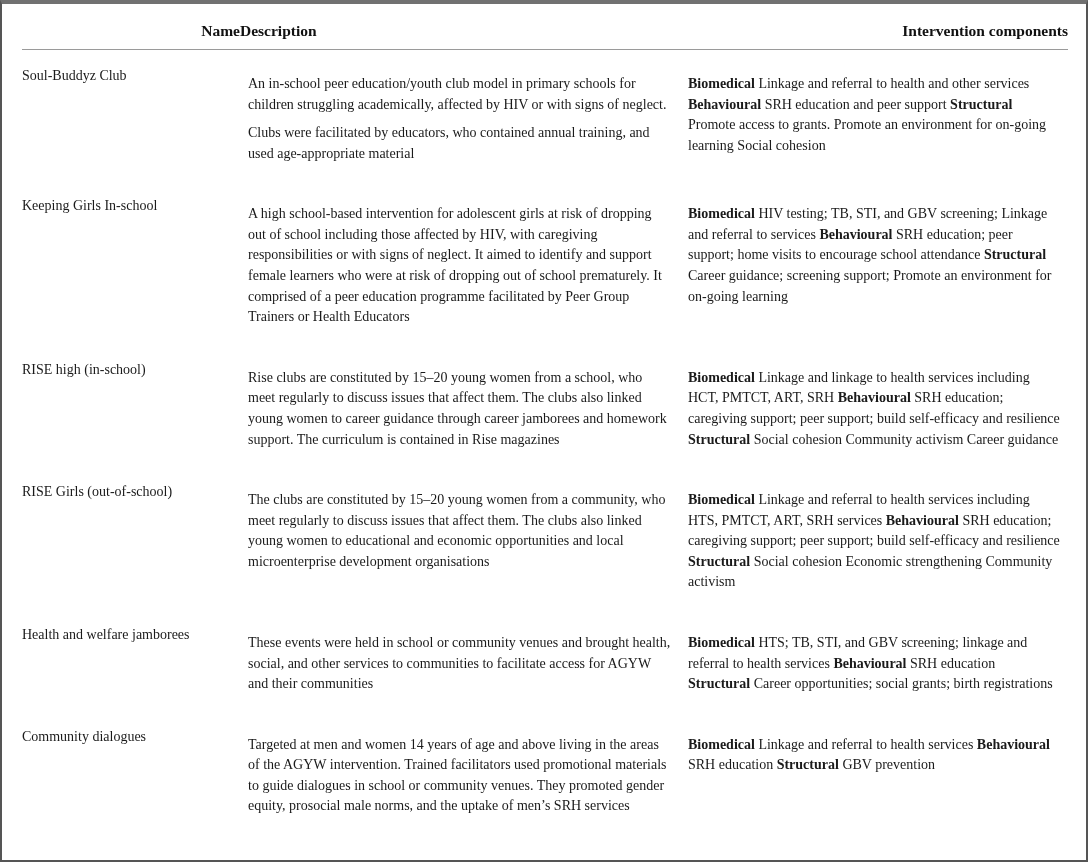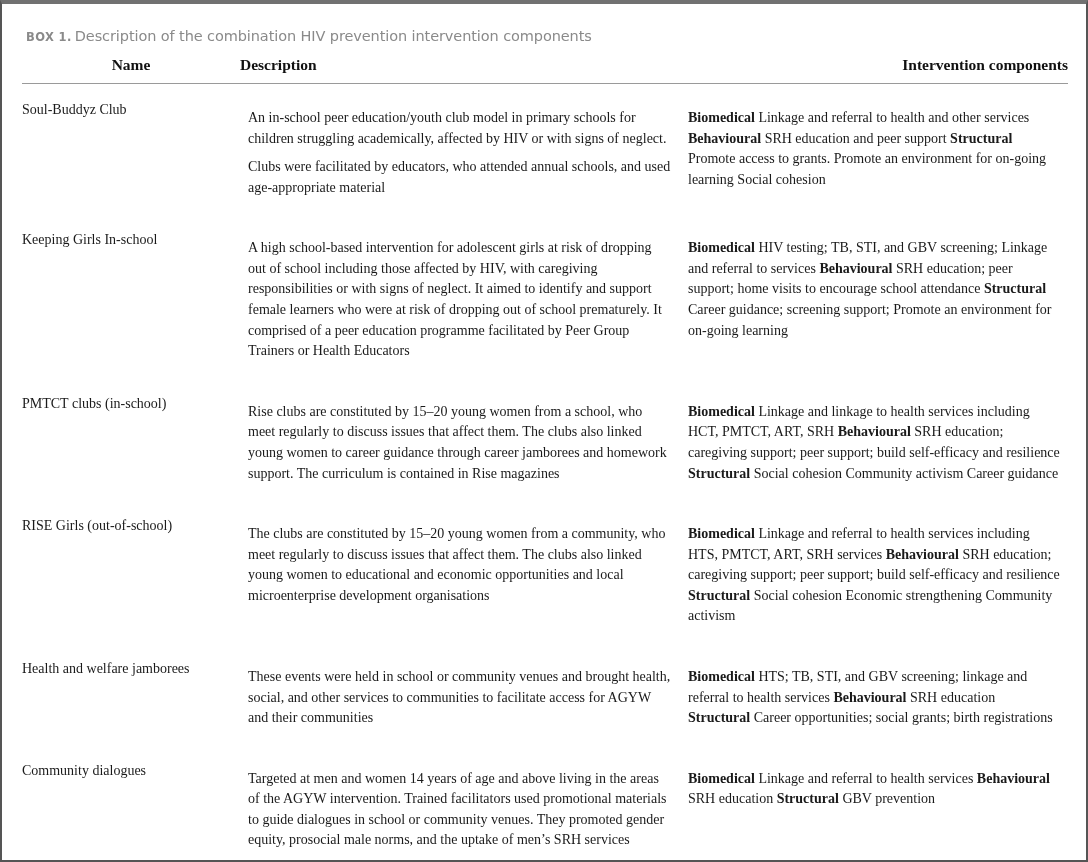--- a/index.html
+++ b/index.html
@@ -60,21 +60,21 @@
   }
   table.datatable th {
     font-family: "Liberation Serif", serif;
     font-weight: bold;
     font-size: 15.5px;
     color: #111;
     padding: 2px 0 9px 0;
     vertical-align: bottom;
     border-bottom: 1.2px solid #9a9a9a;
   }
-  th.col-name   { text-align: center;   width: 218px; padding-left: 4px; margin-left: 43px; }
+  th.col-name   { text-align: right;   width: 218px; padding-left: 4px; margin-left: 43px; }
   th.col-desc   { text-align: left; width: 440px; }
   th.col-comp   { text-align: right; width: auto; }
 
   table.datatable td {
     vertical-align: top;
     font-size: 14px;
     line-height: 1.47;
     padding: 14px 0 10px 0;
   }
   td.c-name { padding-left: 4px; padding-right: 16px; }
@@ -89,54 +89,51 @@
   td.c-desc p + p { margin-top: 0; }
 
   b { font-weight: bold; }
 </style>
 </head>
 <body>
 
 <div class="box">
   <div class="inner">
 
-    <div class="caption">
-      <span class="box-label">BOX 1.</span><span>Description of the combination HIV prevention intervention components</span>
-    </div>
 
     <table class="datatable">
       <thead>
         <tr>
           <th class="col-name">Name</th>
           <th class="col-desc">Description</th>
           <th class="col-comp">Intervention components</th>
         </tr>
       </thead>
       <tbody id="table-body">
           <tr class="row">
             <td class="c-name">Soul-Buddyz Club</td>
             <td class="c-desc">
               <p>An in-school peer education/youth club model in primary schools for children struggling academically, affected by HIV or with signs of neglect.</p>
-              <p>Clubs were facilitated by educators, who attended annual schools, and used age-appropriate material</p>
+              <p>Clubs were facilitated by educators, who contained annual training, and used age-appropriate material</p>
             </td>
             <td class="c-comp">
               <p><b>Biomedical</b><span> Linkage and referral to health and other services</span> <b>Behavioural</b><span> SRH education and peer support</span> <b>Structural</b><span> Promote access to grants. Promote an environment for on-going learning Social cohesion</span></p>
             </td>
           </tr>
           <tr class="row">
             <td class="c-name">Keeping Girls In-school</td>
             <td class="c-desc">
               <p>A high school-based intervention for adolescent girls at risk of dropping out of school including those affected by HIV, with caregiving responsibilities or with signs of neglect. It aimed to identify and support female learners who were at risk of dropping out of school prematurely. It comprised of a peer education programme facilitated by Peer Group Trainers or Health Educators</p>
             </td>
             <td class="c-comp">
               <p><b>Biomedical</b><span> HIV testing; TB, STI, and GBV screening; Linkage and referral to services</span> <b>Behavioural</b><span> SRH education; peer support; home visits to encourage school attendance</span> <b>Structural</b><span> Career guidance; screening support; Promote an environment for on-going learning</span></p>
             </td>
           </tr>
           <tr class="row">
-            <td class="c-name">PMTCT clubs (in-school)</td>
+            <td class="c-name">RISE high (in-school)</td>
             <td class="c-desc">
               <p>Rise clubs are constituted by 15–20 young women from a school, who meet regularly to discuss issues that affect them. The clubs also linked young women to career guidance through career jamborees and homework support. The curriculum is contained in Rise magazines</p>
             </td>
             <td class="c-comp">
               <p><b>Biomedical</b><span> Linkage and linkage to health services including HCT, PMTCT, ART, SRH</span> <b>Behavioural</b><span> SRH education; caregiving support; peer support; build self-efficacy and resilience</span> <b>Structural</b><span> Social cohesion Community activism Career guidance</span></p>
             </td>
           </tr>
           <tr class="row">
             <td class="c-name">RISE Girls (out-of-school)</td>
             <td class="c-desc">

